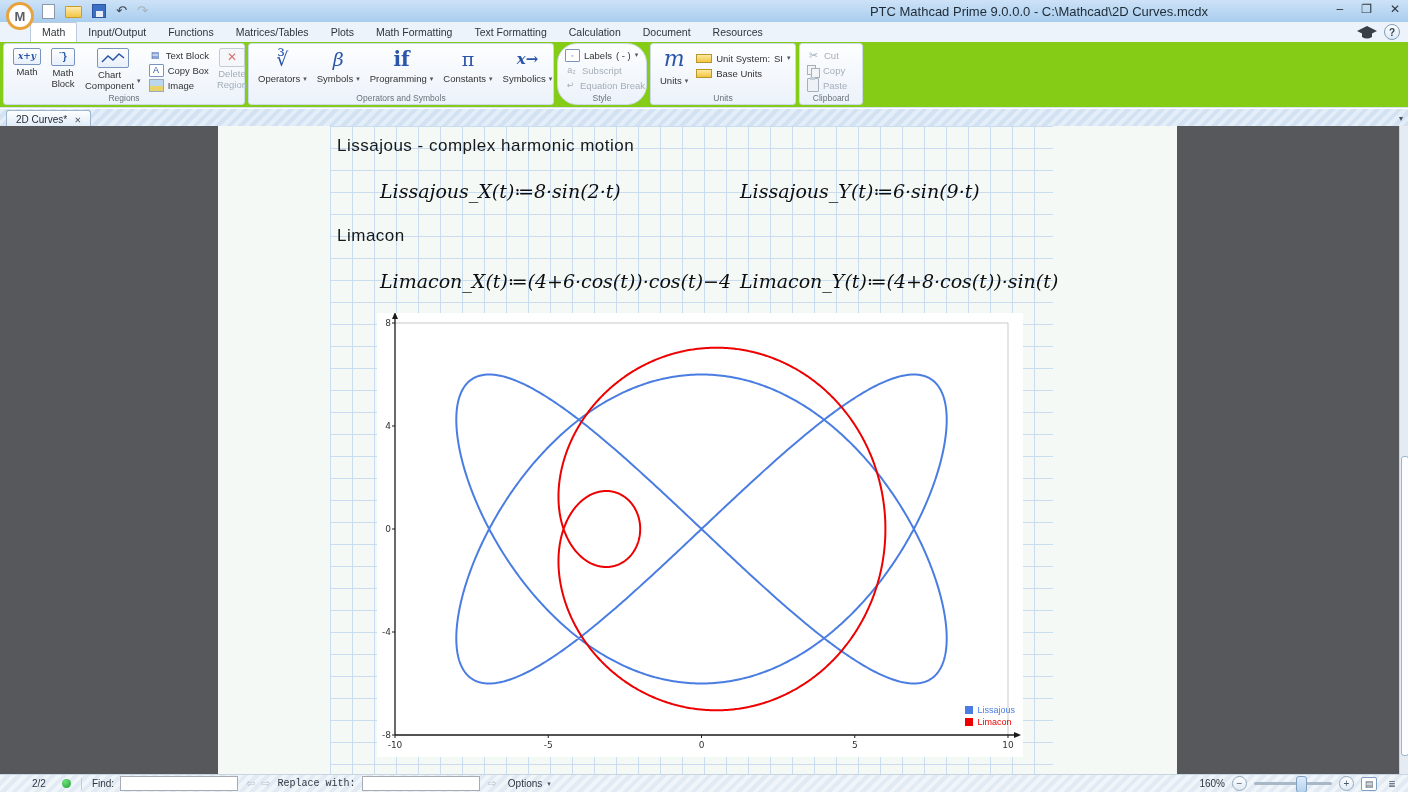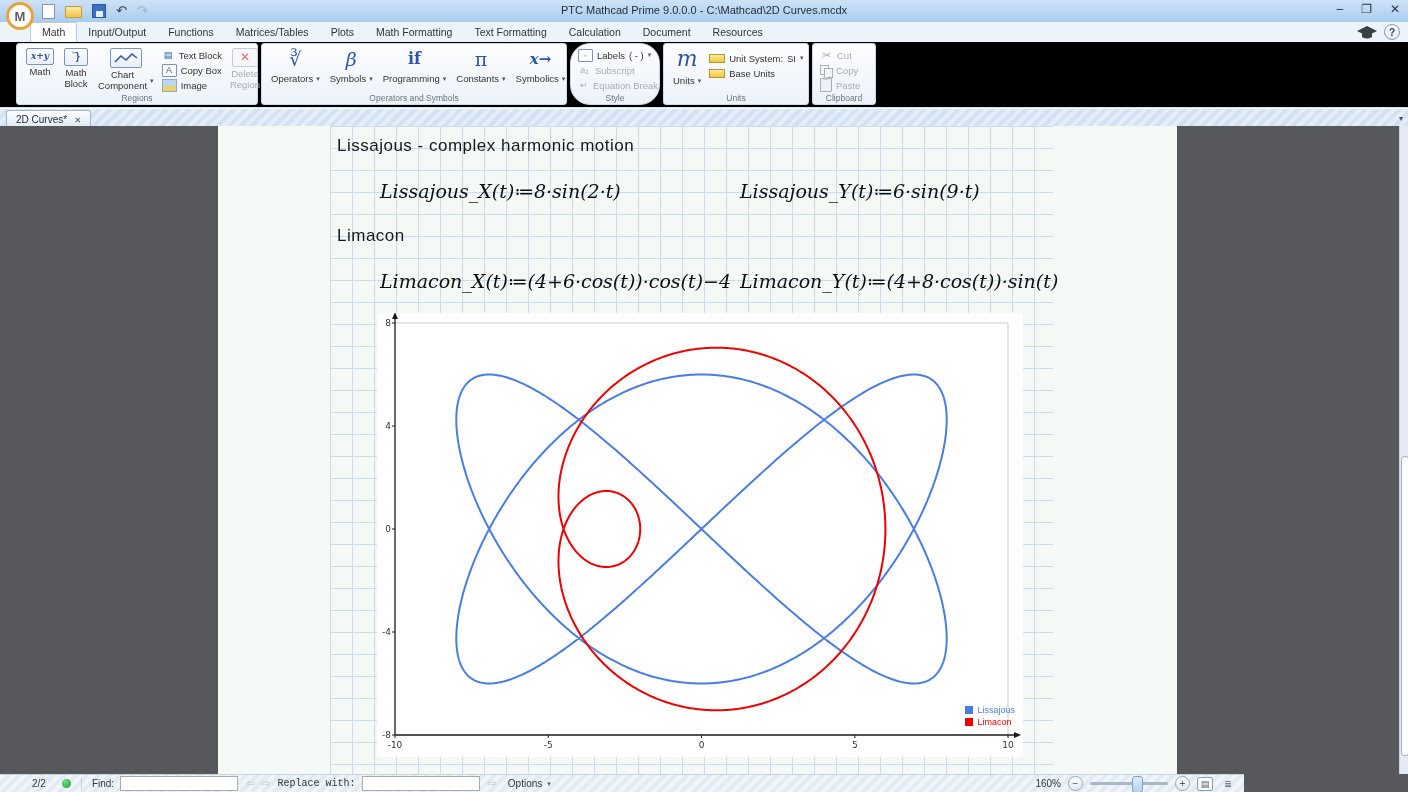--- a/index.html
+++ b/index.html
@@ -11,35 +11,35 @@
   .logo{position:absolute;left:6px;top:2px;width:22px;height:22px;border-radius:50%;
         background:#fff;border:3px solid #e8a33d;z-index:40;display:flex;align-items:center;
         justify-content:center;font-size:13px;font-weight:bold;color:#5a5f66;}
   .qat{position:absolute;left:42px;top:3px;display:flex;gap:10px;align-items:center;height:16px;}
   .qat-new{width:11px;height:13px;background:#fdfdfd;border:1px solid #8a98a8;}
   .qat-open{width:15px;height:10px;background:linear-gradient(#ffeab0,#f3c642);border:1px solid #c89b2a;border-radius:1px;margin-top:2px;}
   .qat-save{width:12px;height:12px;background:#3a6fc4;border:1px solid #2a55a0;display:flex;align-items:flex-end;justify-content:center;}
   .qat-save span{display:block;width:7px;height:6px;background:#e8eef6;}
   .glyph-btn{font-size:13px;line-height:14px;color:#3f4650;}
   .glyph-btn.dis{color:#a9b2ba;}
-  .wintitle{position:absolute;left:200px;right:200px;top:4px;text-align:center;
-            font-size:11px;color:#1f2a35;white-space:nowrap;}
+  .wintitle{position:absolute;left:200px;right:200px;top:4px;text-align:right;
+            font-size:13px;color:#1f2a35;white-space:nowrap;}
   .winctl{position:absolute;right:8px;top:2px;display:flex;gap:18px;font-size:12px;color:#2c3440;}
   .winctl span{cursor:default;}
   
   .tabrow{position:absolute;left:0;top:22px;width:1408px;height:20px;background:#edf3fa;}
   .rtabs{position:absolute;left:30px;top:0;display:flex;height:20px;}
   .rtab{padding:4px 11px 0 11px;font-size:10.5px;color:#30353b;height:16px;}
   .rtab.active{background:#fff;border:1px solid #b9cbdd;border-bottom:none;border-radius:2px 2px 0 0;padding-top:3px;}
   .tabrow-right{position:absolute;right:8px;top:2px;display:flex;gap:7px;align-items:center;}
   .help-circle{width:14px;height:14px;border-radius:50%;border:1px solid #7f9cb8;background:linear-gradient(#fff,#dde9f4);
                font-size:10px;color:#345;display:flex;align-items:center;justify-content:center;font-weight:bold;}
   
-  .ribbon{position:absolute;left:0;top:42px;width:1408px;height:66px;background:#000000;
-          border-bottom:1px solid #d5e1ee;display:flex;gap:3px;padding:1px 0 0 16px;box-sizing:border-box;}
+  .ribbon{position:absolute;left:0;top:42px;width:1408px;height:66px;background:#84cc16;
+          border-bottom:1px solid #d5e1ee;display:flex;gap:3px;padding:1px 0 0 3px;box-sizing:border-box;}
   .rgroup{position:relative;height:62px;border:1px solid #ccd9e8;border-radius:3px;
           background:linear-gradient(#fdfeff,#ecf2fa);box-sizing:border-box;
           display:flex;align-items:flex-start;padding:3px 4px 13px 4px;}
   .rgroup-label{position:absolute;left:0;right:0;bottom:1px;text-align:center;font-size:8.5px;color:#68737e;}
   .rbig{display:flex;flex-direction:column;align-items:center;gap:2px;padding:1px 5px;
         font-size:9.5px;color:#333;text-align:center;line-height:1.15;}
   .icon-box{border:1px solid #7a94c0;border-radius:2px;background:linear-gradient(#ffffff,#e7effa);
             color:#2a55a8;display:flex;align-items:center;justify-content:center;}
   .math-ic{width:26px;height:15px;font-size:9px;font-weight:bold;font-style:italic;font-family:"DejaVu Serif",serif;}
   .solve-ic{width:22px;height:16px;font-size:10px;font-weight:bold;}
@@ -85,21 +85,21 @@
   .ws-math{position:absolute;font-family:"DejaVu Serif",serif;font-style:italic;font-size:19px;color:#0c0e11;white-space:nowrap;}
   .chartbox{position:absolute;left:159px;top:187px;width:646px;height:444px;background:#ffffff;}
   .chartbox svg{position:absolute;left:0;top:0;}
   .legend{position:absolute;right:8px;bottom:30px;display:flex;flex-direction:column;gap:2px;}
   .legend-row{display:flex;align-items:center;gap:4px;}
   .swatch{width:8px;height:8px;display:inline-block;}
   .legend-text{font-size:9px;line-height:10px;}
   .vscroll{position:absolute;right:0;top:0;width:9px;height:648px;background:#e4ebf3;border-left:1px solid #c8d3de;box-sizing:border-box;}
   .vthumb{position:absolute;left:1px;top:330px;width:6px;height:298px;background:#fcfdfe;border:1px solid #9fb4c8;border-radius:3px;}
   
-  .statusbar{position:absolute;left:0;top:774px;width:1244px;height:18px;
+  .statusbar{position:absolute;left:0;top:774px;width:1408px;height:18px;
              background:repeating-linear-gradient(135deg,#f0f5fa 0 4px,#e2ebf4 4px 8px);
              border-top:1px solid #c7d5e2;box-sizing:border-box;display:flex;align-items:center;
              font-size:10px;color:#2e3640;}
   .sb-sep{width:1px;height:12px;background:#c2cdd8;margin:0 10px;}
   .greendot{width:9px;height:9px;border-radius:50%;background:radial-gradient(circle at 35% 30%,#6fe07c,#1e9e30);margin-left:16px;}
   .sb-input{width:112px;height:13px;border:1px solid #a6acb2;background:#fff;margin-left:6px;font-size:10px;padding:0 2px;}
   .sb-arrow{font-size:11px;color:#b9c2ca;margin:0 3px;}
   .sb-right{margin-left:auto;display:flex;align-items:center;gap:7px;padding-right:8px;}
   .zoombtn{width:13px;height:13px;border-radius:50%;border:1px solid #92a9bf;background:linear-gradient(#ffffff,#dfeaf4);
            font-size:10px;line-height:11px;color:#4a5a6a;display:flex;align-items:center;justify-content:center;}
@@ -208,21 +208,21 @@
         </span>
     </div>
     <div class="rbig">
       <span class="ops-glyph ital">β</span>
       <span class="label-arrow">
           <span>Symbols</span>
           <span class="chev">▾</span>
         </span>
     </div>
     <div class="rbig">
-      <span class="ops-glyph bold" style="font-size:16px;">if</span>
+      <span class="ops-glyph bold" style="font-size:20px;">if</span>
       <span class="label-arrow">
           <span>Programming</span>
           <span class="chev">▾</span>
         </span>
     </div>
     <div class="rbig">
       <span class="ops-glyph">π</span>
       <span class="label-arrow">
           <span>Constants</span>
           <span class="chev">▾</span>

